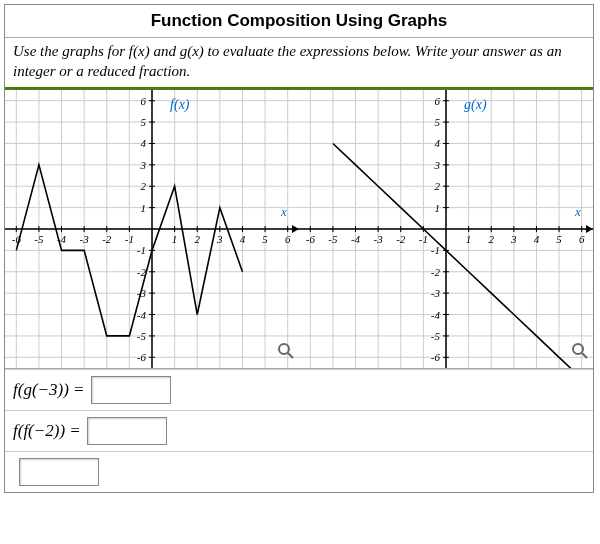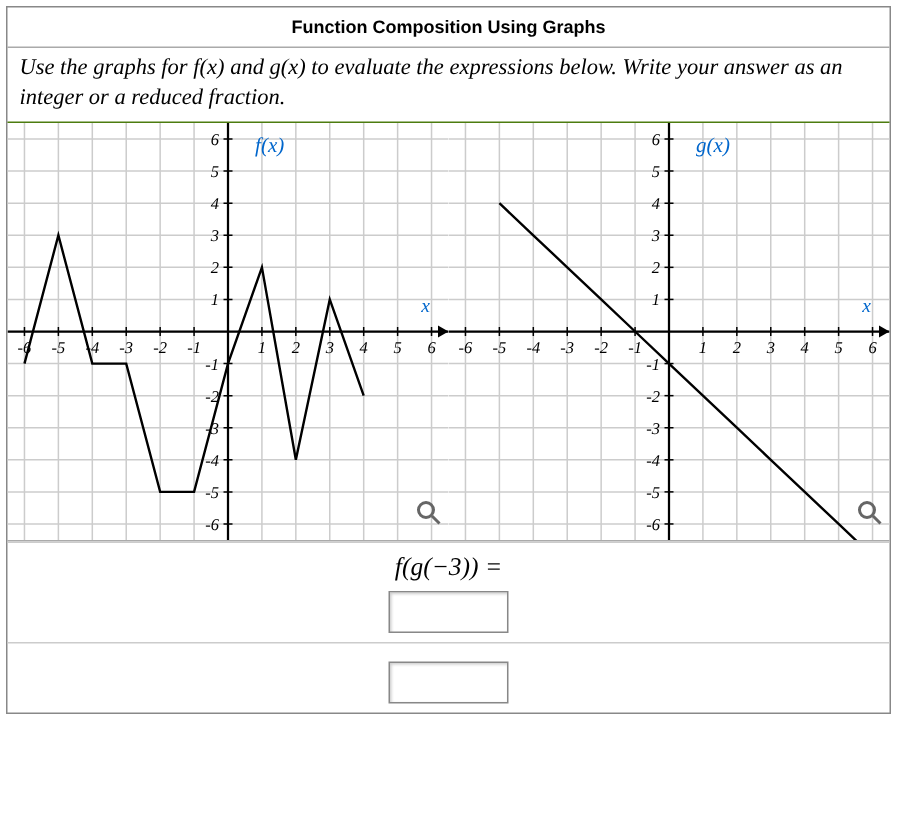--- a/index.html
+++ b/index.html
@@ -13,29 +13,29 @@
   .outer {
     width: 590px;
     border: 1px solid #888;
     box-sizing: border-box;
     background: #fff;
   }
   .title-bar {
     text-align: center;
     font-weight: bold;
     font-family: "Trebuchet MS", Arial, sans-serif;
-    font-size: 12px;
+    font-size: 17px;
     padding: 6px 0 6px 0;
     border-bottom: 1px solid #aaa;
   }
   .instructions {
     font-style: italic;
     padding: 4px 8px 6px 8px;
     line-height: 1.3;
-    border-bottom: 1px solid #4d7c0f;
+    border-bottom: 3px solid #4d7c0f;
   }
   .math {
     font-family: "Cambria Math", Georgia, serif;
     font-style: italic;
   }
   .graphs-row {
     display: flex;
     flex-direction: row;
     justify-content: flex-start;
     border-bottom: 1px solid #aaa;
@@ -52,21 +52,20 @@
     bottom: 4px;
     cursor: pointer;
   }
   .answer-block {
     border-top: 1px solid #ccc;
     padding: 6px 8px;
     display: flex;
     align-items: center;
     gap: 6px;
     font-size: 17px;
-    flex-direction: column;
   }
   .answer-block .expr {
     font-style: italic;
     font-family: "Cambria Math", Georgia, serif;
   }
   .answer-block input {
     width: 70px;
     height: 22px;
     border: 1px solid #888;
     background: #fff;
@@ -267,17 +266,21 @@
           </svg>
       </span>
     </div>
   </div>
 
   <div class="answer-block">
     <span class="expr">f(g(−3)) =</span>
     <input type="text" style="">
   </div>
   <div class="answer-block">
+    <span class="expr">f(f(−2)) =</span>
+    <input type="text" style="">
+  </div>
+  <div class="answer-block">
     <span class="expr"></span>
     <input type="text" style="">
   </div>
 
 </div>
 
 </body></html>

